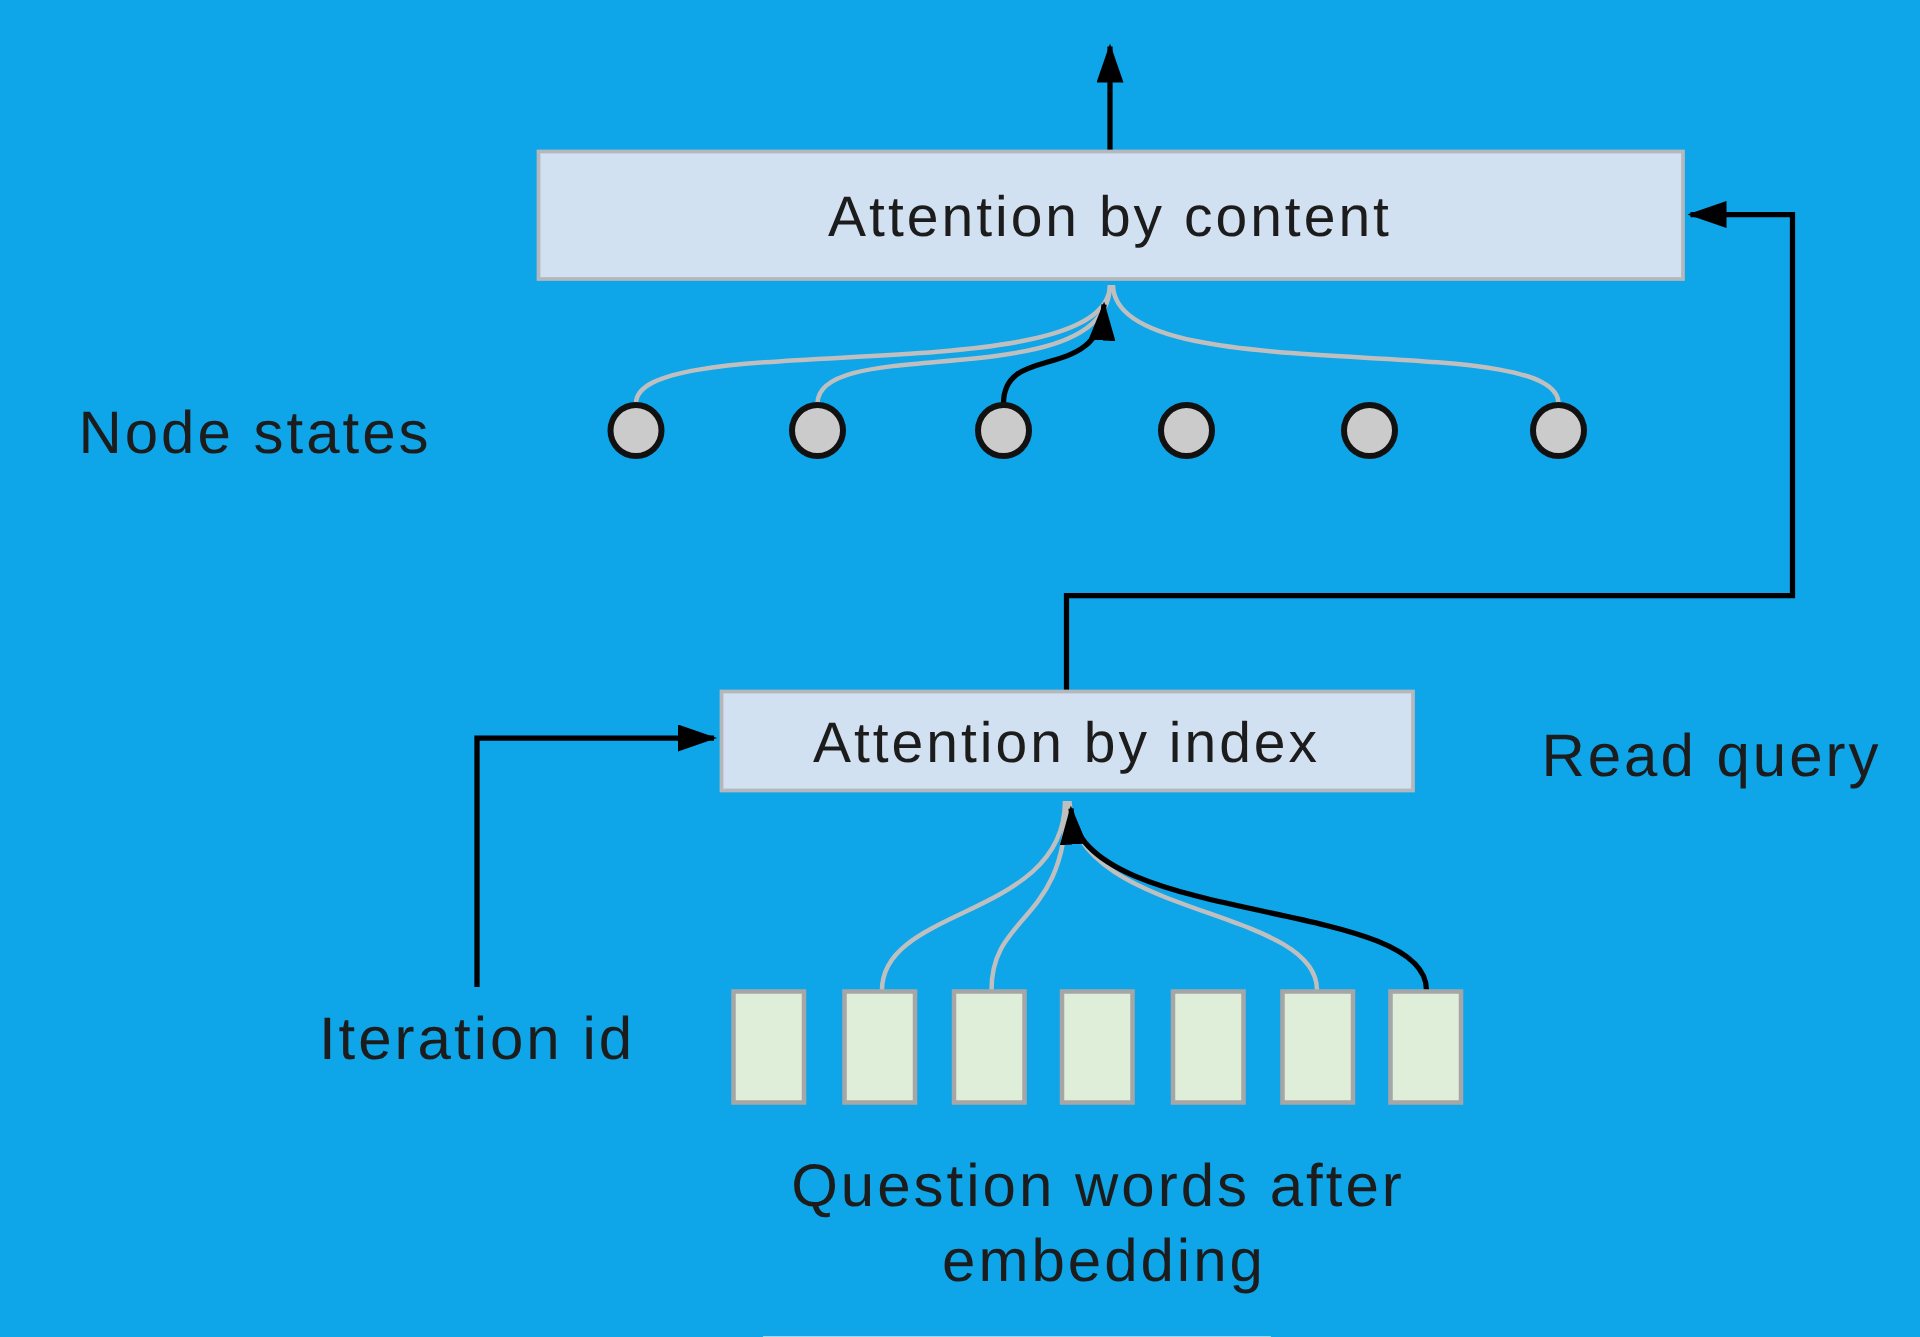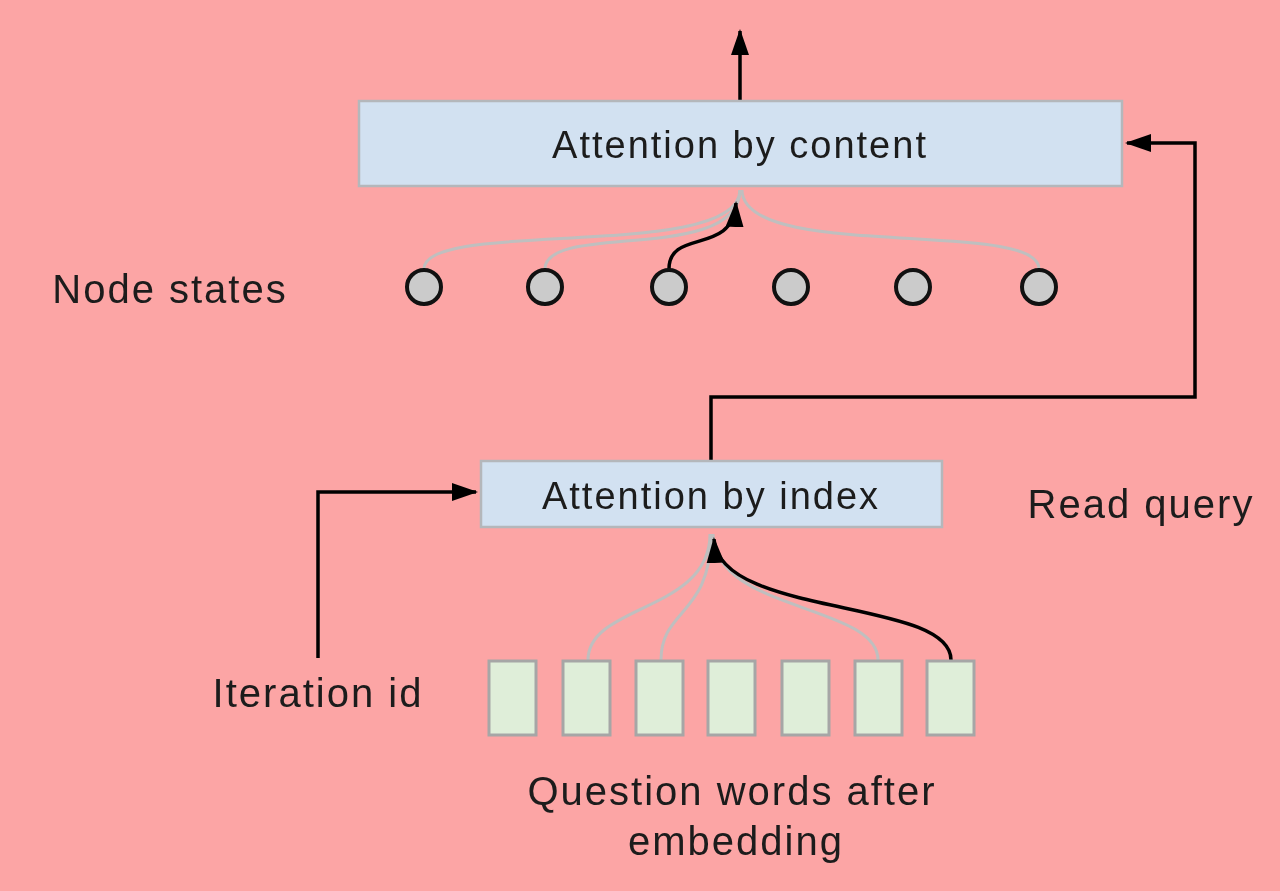--- a/index.html
+++ b/index.html
@@ -4,21 +4,21 @@
 <style>
   html, body {
     margin: 0;
     padding: 0;
     background: #ffffff;
   }
   .stage {
     position: relative;
     width: 1280px;
     height: 891px;
-    background: #fca5a5;
+    background: #0ea5e9;
     overflow: hidden;
   }
   svg {
     display: block;
     font-family: "Liberation Sans", "DejaVu Sans", sans-serif;
   }
   .label-text {
     font-size: 40px;
     letter-spacing: 2px;
   }

